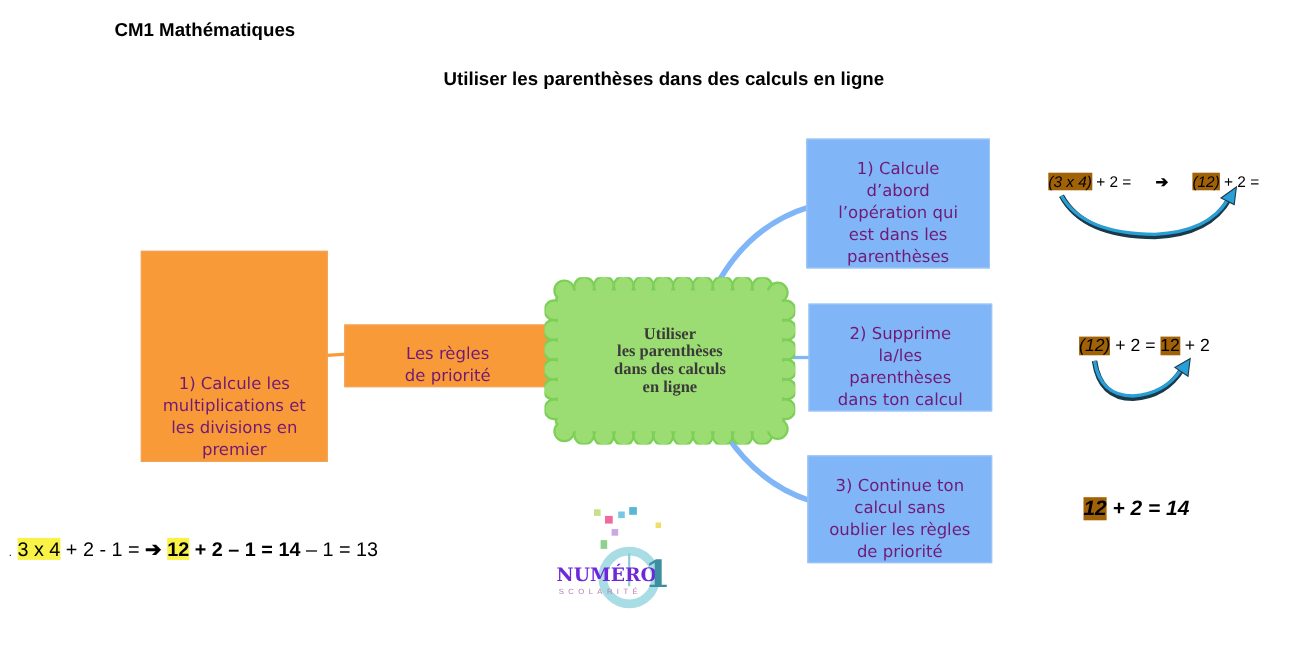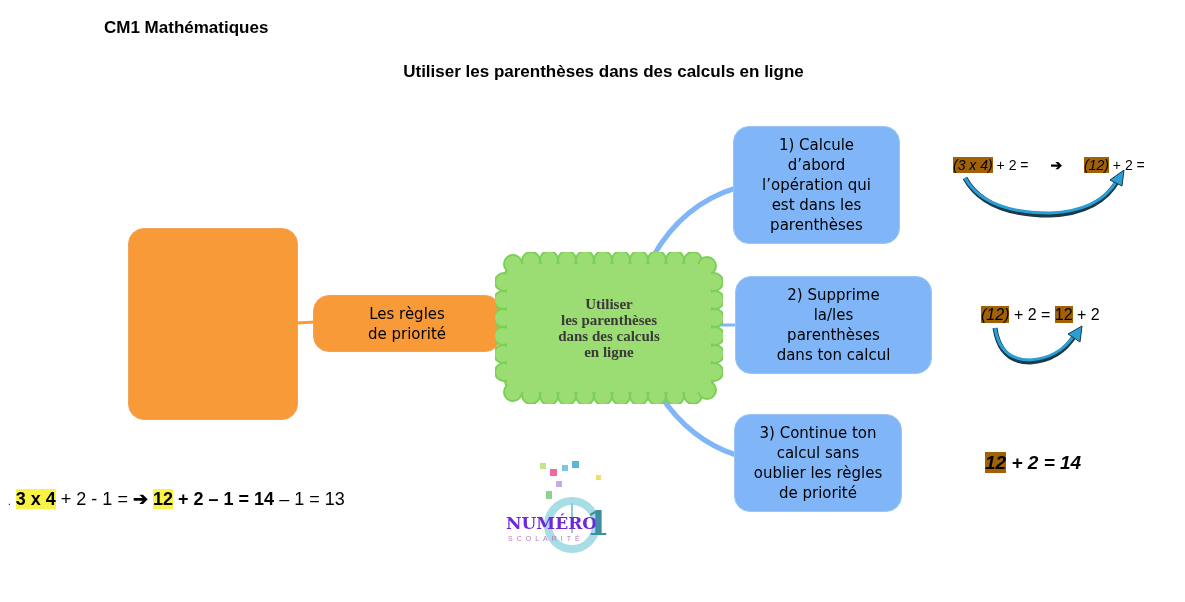--- a/index.html
+++ b/index.html
@@ -3,35 +3,35 @@
 <meta charset="utf-8">
 <style>
   html, body { margin: 0; padding: 0; background: #ffffff; }
   body { width: 1185px; height: 602px; position: relative; overflow: hidden;
          font-family: "Liberation Sans", sans-serif; color: #000; }
   .abs { position: absolute; }
   .hdr { font-weight: bold; font-size: 17px; margin-left: 16px; }
   #subject { left: 88px; top: 18px; }
   #title { left: 0; width: 1175px; text-align: center; top: 62px; }
   svg.links { position: absolute; left: 0; top: 0; }
-  .node { position: absolute; box-sizing: border-box; display: flex; align-items: center;
-          justify-content: center; text-align: center; color: #000000;
-          font-family: "DejaVu Sans", sans-serif; font-size: 15px; line-height: 20px; border-radius: 16px; }
+  .node { position: absolute; box-sizing: border-box; display: flex; align-items: flex-end;
+          justify-content: center; text-align: center; color: #701a75;
+          font-family: "DejaVu Sans", sans-serif; font-size: 15px; line-height: 20px; border-radius: 0; }
   .orange { background: #f99a38; border: 1px solid #f0a35a; }
   .blue { background: #80b6f7; border: 1px solid #9cc5f6; }
   .node .inner { display: block; }
   .node p { margin: 0; }
   .node p + p { margin-top: 8px; }
   .central-text { position: absolute; left: 500px; top: 258px; width: 218px; height: 140px;
                   display: flex; align-items: center; justify-content: center; text-align: center;
                   font-family: Liberation Serif, serif; font-weight: bold; font-size: 15px;
                   line-height: 16px; color: #3a3a3a; }
   .eq { position: absolute; font-size: 15px; white-space: nowrap; }
   .hl-cyan { background: #a16207; }
-  .hl-yellow { background: #f9f347; font-weight: bold; }
+  .hl-yellow { background: #f9f347; }
   .italic { font-style: italic; }
   .big { font-size: 19px; font-style: italic; font-weight: bold; }
   .logo { position: absolute; left: 500px; top: 455px; width: 120px; height: 100px; }
 </style>
 </head>
 <body>
 
 <div id="subject" class="abs hdr">CM1 Mathématiques</div>
 <div id="title" class="abs hdr">Utiliser les parenthèses dans des calculs en ligne</div>
 
@@ -45,20 +45,26 @@
   <path d="M965 178 Q985 215 1050 215 Q1100 213 1118 180" stroke="#1a3a4a" stroke-width="5" fill="none"></path>
   <path d="M965 178 Q985 213 1050 213 Q1098 211 1116 182" stroke="#2a9fd6" stroke-width="3" fill="none"></path>
   <polygon points="1110,180 1124,170 1122,186" fill="#2a9fd6" stroke="#1a3a4a" stroke-width="1"></polygon>
   <path d="M995 328 Q1000 362 1030 362 Q1060 360 1075 335" stroke="#1a3a4a" stroke-width="5" fill="none"></path>
   <path d="M995 328 Q1000 360 1030 360 Q1058 358 1073 337" stroke="#2a9fd6" stroke-width="3" fill="none"></path>
   <polygon points="1068,334 1082,326 1080,342" fill="#2a9fd6" stroke="#1a3a4a" stroke-width="1"></polygon>
 </svg>
 
 <div class="node orange" style="left:128px; top:228px; width:170px; height:192px;">
   <div class="inner">
+    <p>
+      <span>1)  Calcule les</span><br>
+      <span>multiplications et</span><br>
+      <span>les divisions en</span><br>
+      <span>premier</span>
+    </p>
   </div>
 </div>
 
 <div class="node orange" style="left:313px; top:295px; width:188px; height:57px;">
   <div class="inner">
     <span>Les règles</span><br>
     <span>de priorité</span>
   </div>
 </div>
 
@@ -118,21 +124,21 @@
 
 <div class="node blue" style="left:733px; top:126px; width:167px; height:118px;">
   <div class="inner">
     <span>1) Calcule</span><br>
     <span>d’abord</span><br>
     <span>l’opération qui</span><br>
     <span>est dans les</span><br>
     <span>parenthèses</span>
   </div>
 </div>
-<div class="node blue" style="left:735px; top:276px; width:197px; height:98px;">
+<div class="node blue" style="left:735px; top:276px; width:167px; height:98px;">
   <div class="inner">
     <span>2) Supprime</span><br>
     <span>la/les</span><br>
     <span>parenthèses</span><br>
     <span>dans ton calcul</span>
   </div>
 </div>
 <div class="node blue" style="left:734px; top:414px; width:168px; height:98px;">
   <div class="inner">
     <span>3) Continue ton</span><br>

